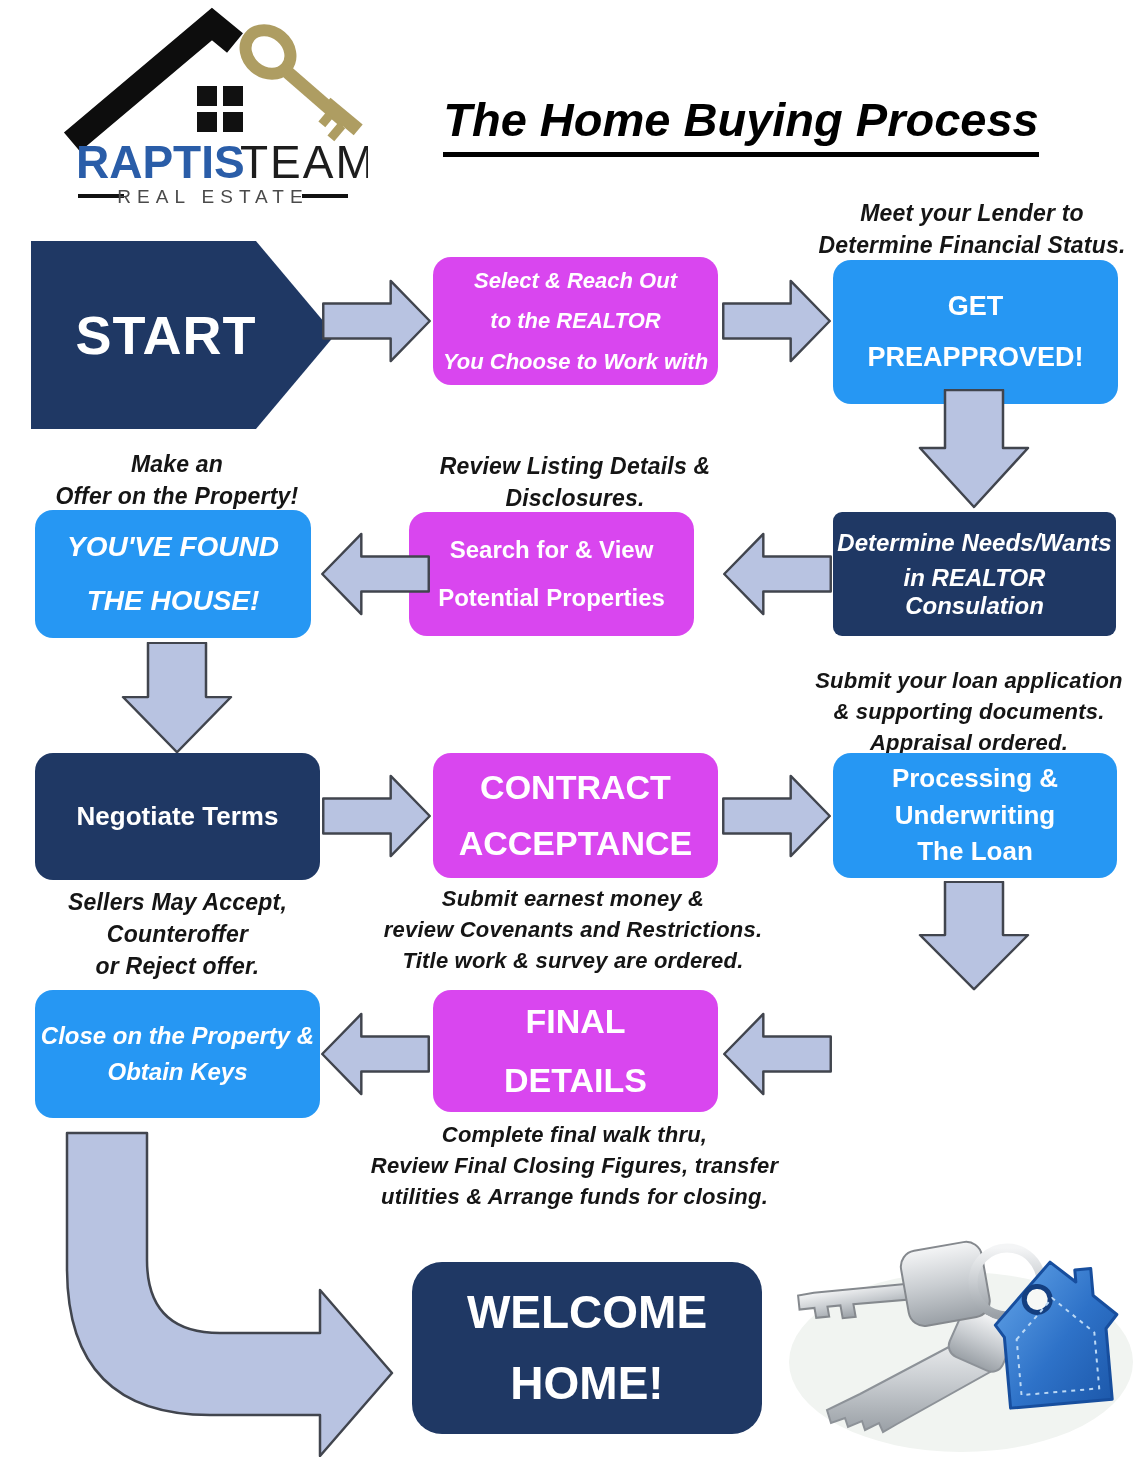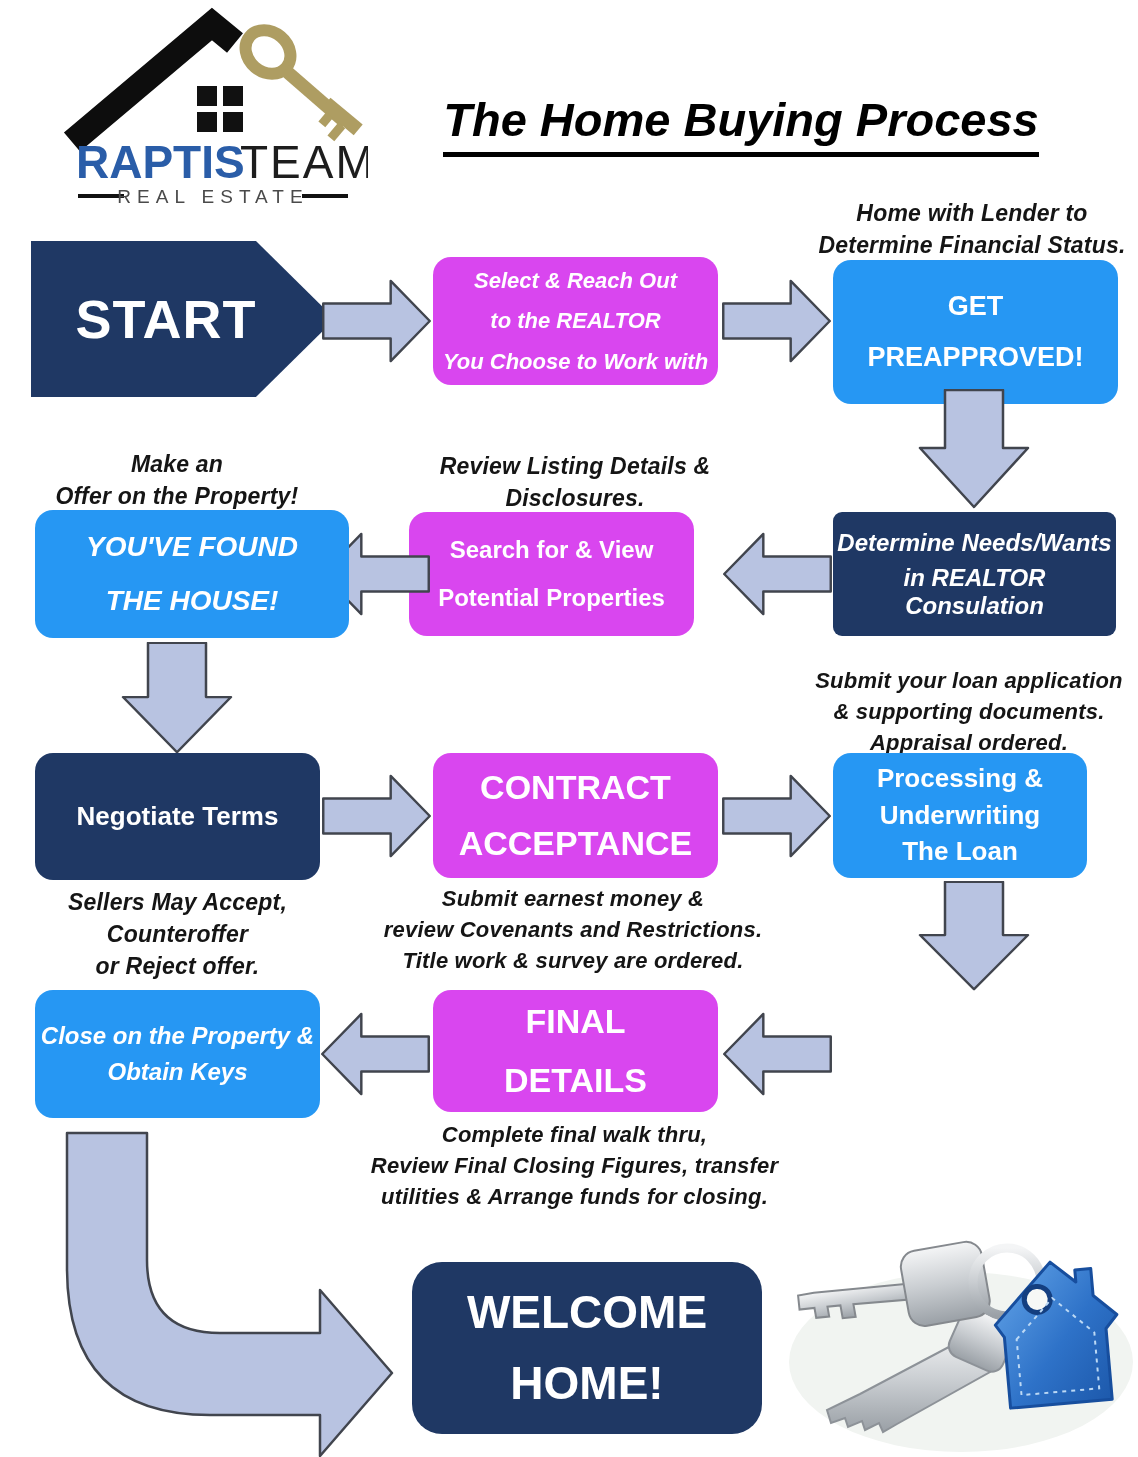--- a/index.html
+++ b/index.html
@@ -52,40 +52,40 @@
 
     <text x="20" y="172" font-family="Liberation Sans, sans-serif" font-size="46" font-weight="bold" fill="#2A5DA8">RAPTIS</text>
     <text x="184" y="172" font-family="Liberation Sans, sans-serif" font-size="46" font-weight="400" letter-spacing="2" fill="#1d1d1d">TEAM</text>
     <rect x="22" y="188" width="46" height="4" fill="#111"></rect>
     <text x="157" y="197" text-anchor="middle" font-family="Liberation Sans, sans-serif" font-size="19" letter-spacing="6" fill="#4a4a4a">REAL ESTATE</text>
     <rect x="246" y="188" width="46" height="4" fill="#111"></rect>
   </svg>
 
   <div class="title"><span>The Home Buying Process</span></div>
 
-  <div class="box navy start" style="left:31px;top:241px;width:270px;height:156px;">
+  <div class="box navy start" style="left:31px;top:241px;width:270px;height:188px;">
     <span>START</span>
   </div>
 
   <svg class="harrow" style="left:322px;top:278px;" width="110" height="86" viewBox="0 0 112 88">
     <path d="M1,26 L70,26 L70,3 L110,44 L70,85 L70,62 L1,62 Z"></path>
     </svg>
 
   <div class="box gray it" style="left:433px;top:257px;width:285px;height:128px;font-size:22px;gap:15px;">
     <span>Select &amp; Reach Out</span>
     <span>to the REALTOR</span>
     <span>You Choose to Work with</span>
   </div>
 
   <svg class="harrow" style="left:722px;top:278px;" width="110" height="86" viewBox="0 0 112 88">
     <path d="M1,26 L70,26 L70,3 L110,44 L70,85 L70,62 L1,62 Z"></path>
     </svg>
 
   <div class="note" style="left:806px;top:197px;width:332px;font-size:23px;">
-    <span>Home with Lender to</span>
+    <span>Meet your Lender to</span>
     <span>Determine Financial Status.</span>
   </div>
 
   <div class="box blue" style="left:833px;top:260px;width:285px;height:144px;font-size:27px;gap:20px;">
     <span>GET</span>
     <span>PREAPPROVED!</span>
   </div>
 
   <svg class="varrow" style="left:918px;top:389px;" width="112" height="120" viewBox="0 0 112 122" preserveAspectRatio="none">
     <path d="M27,1 L85,1 L85,60 L110,60 L56,120 L2,60 L27,60 Z"></path>
@@ -112,21 +112,21 @@
 
   <svg class="harrow mirror" style="left:320px;top:531px;" width="110" height="86" viewBox="0 0 112 88">
     <path d="M1,26 L70,26 L70,3 L110,44 L70,85 L70,62 L1,62 Z"></path>
     </svg>
 
   <div class="note" style="left:42px;top:448px;width:270px;font-size:23px;">
     <span>Make an</span>
     <span>Offer on the Property!</span>
   </div>
 
-  <div class="box blue it" style="left:35px;top:510px;width:314px;height:128px;font-size:28px;gap:22px;">
+  <div class="box blue it" style="left:35px;top:510px;width:276px;height:128px;font-size:28px;gap:22px;">
     <span>YOU'VE FOUND</span>
     <span>THE HOUSE!</span>
   </div>
 
   <svg class="varrow" style="left:121px;top:642px;" width="112" height="112" viewBox="0 0 112 122" preserveAspectRatio="none">
     <path d="M27,1 L85,1 L85,60 L110,60 L56,120 L2,60 L27,60 Z"></path>
     </svg>
 
   <div class="box navy" style="left:35px;top:753px;width:285px;height:127px;font-size:26px;">
     <span>Negotiate Terms</span>
@@ -156,21 +156,21 @@
   <svg class="harrow" style="left:722px;top:773px;" width="110" height="86" viewBox="0 0 112 88">
     <path d="M1,26 L70,26 L70,3 L110,44 L70,85 L70,62 L1,62 Z"></path>
     </svg>
 
   <div class="note" style="left:800px;top:666px;width:338px;font-size:22px;">
     <span>Submit your loan application</span>
     <span>&amp; supporting documents.</span>
     <span>Appraisal ordered.</span>
   </div>
 
-  <div class="box blue" style="left:833px;top:753px;width:254px;height:125px;font-size:26px;gap:7px;">
+  <div class="box blue" style="left:833px;top:753px;width:284px;height:125px;font-size:26px;gap:7px;">
     <span>Processing &amp;</span>
     <span>Underwriting</span>
     <span>The Loan</span>
   </div>
 
   <svg class="varrow" style="left:918px;top:881px;" width="112" height="110" viewBox="0 0 112 122" preserveAspectRatio="none">
     <path d="M27,1 L85,1 L85,60 L110,60 L56,120 L2,60 L27,60 Z"></path>
     </svg>
 
 

